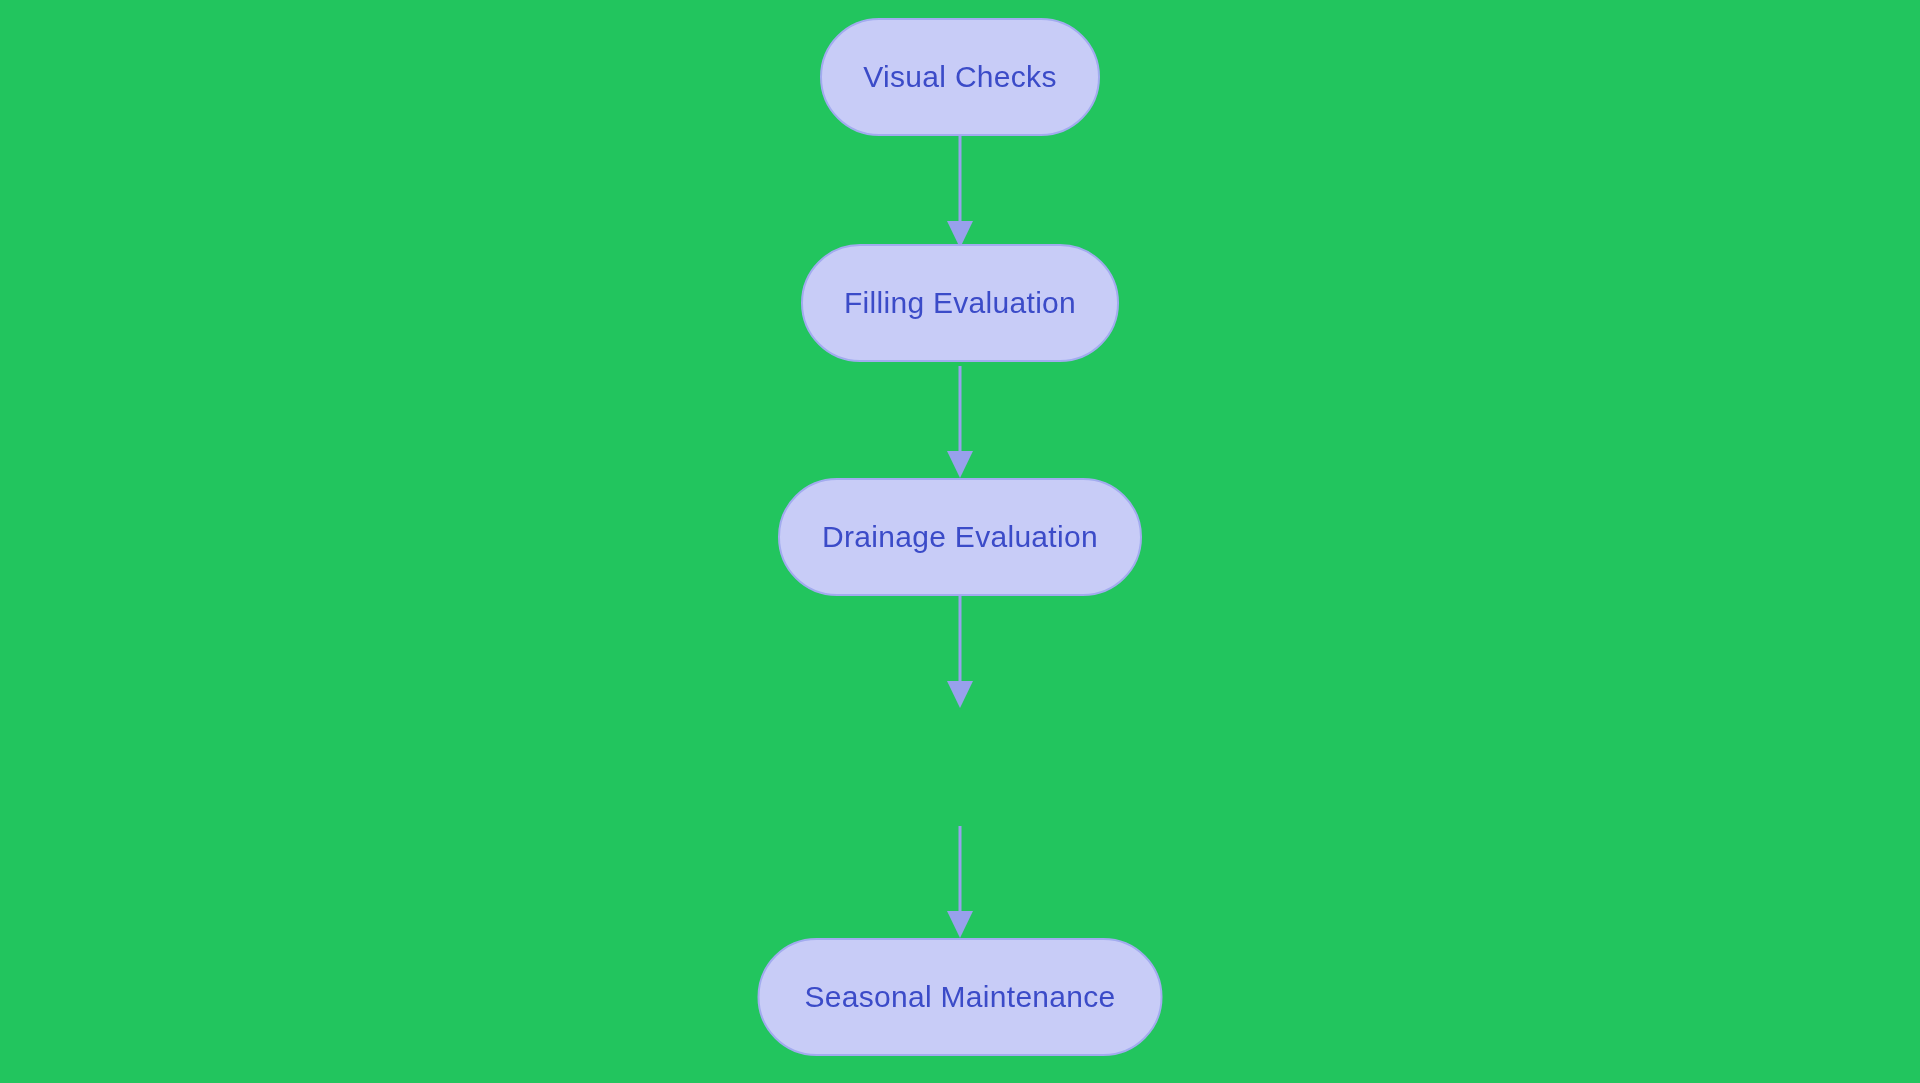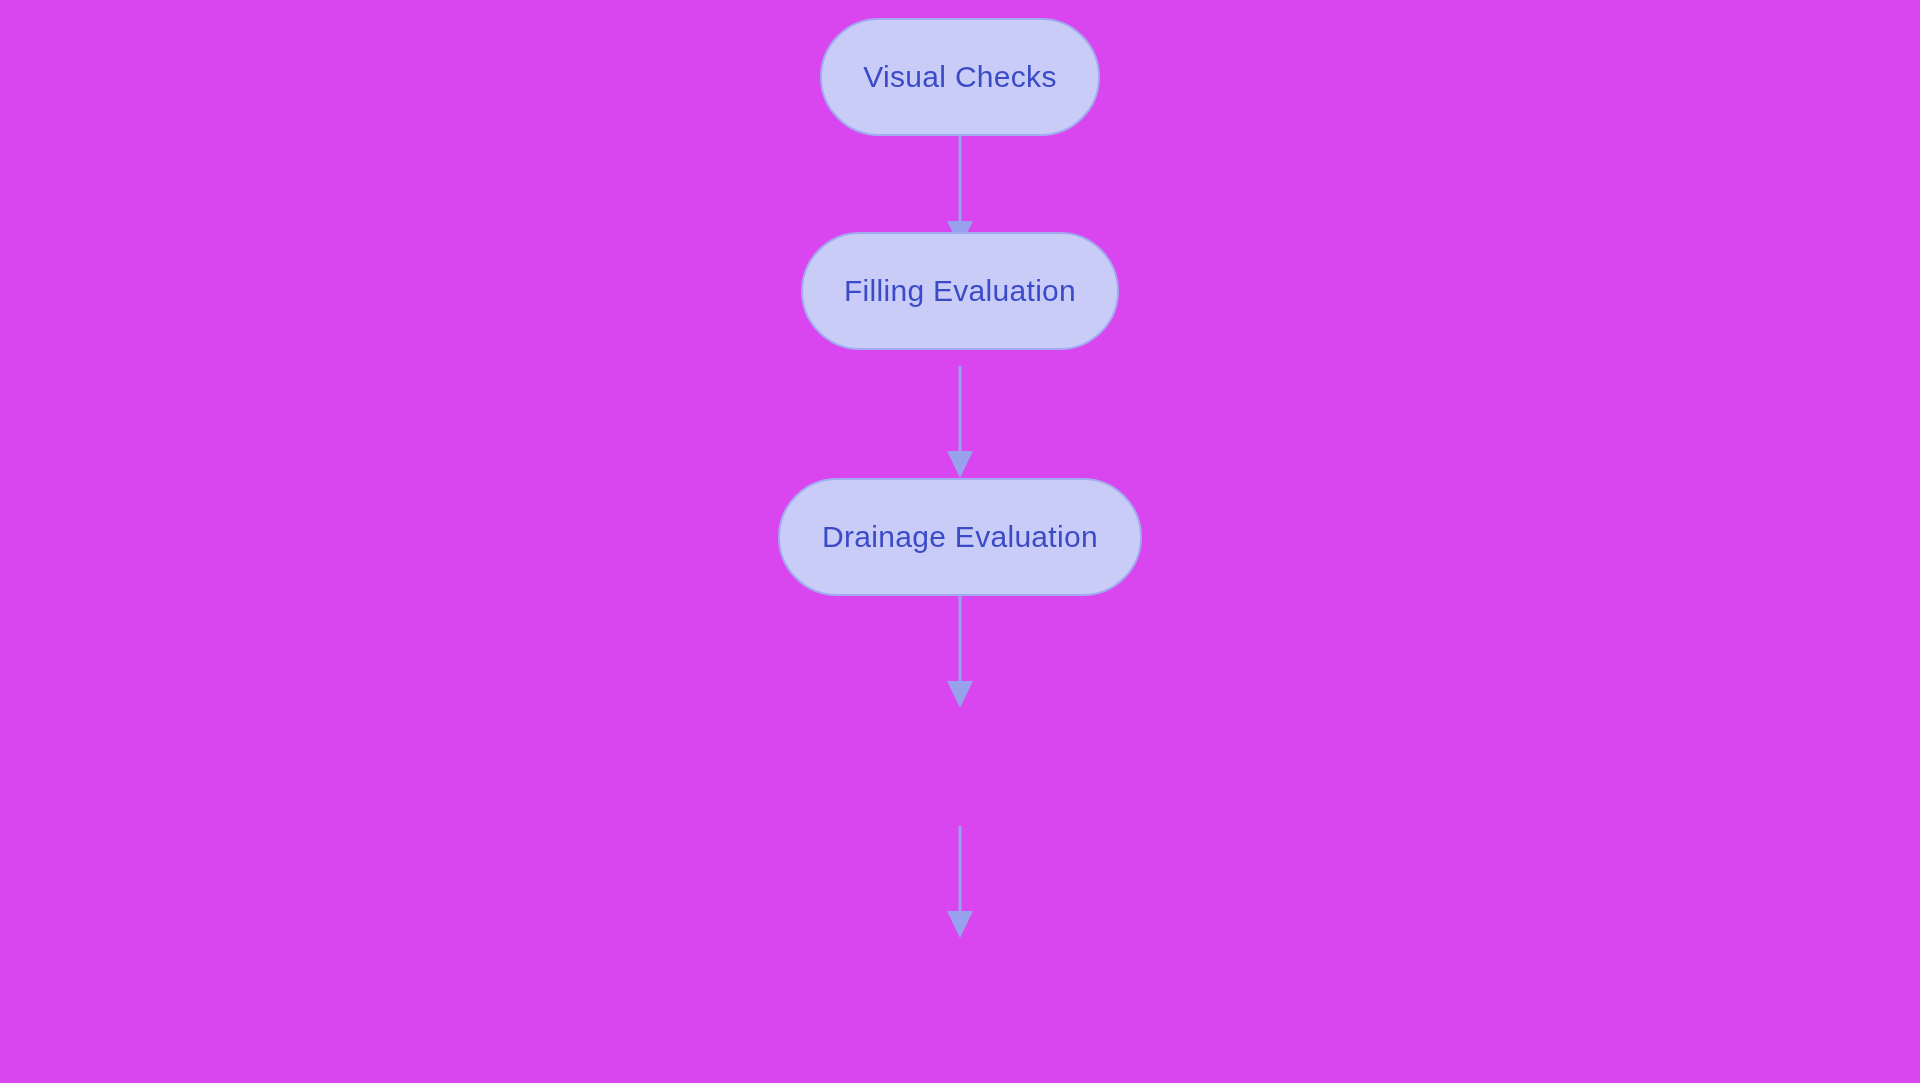--- a/index.html
+++ b/index.html
@@ -1,21 +1,21 @@
 <!DOCTYPE html>
 <html><head>
 <meta charset="utf-8">
 <style>
   * { margin: 0; padding: 0; box-sizing: border-box; }
   html, body { background: #ffffff; }
   .canvas {
     position: relative;
     width: 1920px;
     height: 1083px;
-    background: #d946ef;
+    background: #22c55e;
     overflow: hidden;
     font-family: "Liberation Sans", sans-serif;
   }
   .flow-node {
     position: absolute;
     left: 50%;
     transform: translateX(-50%);
     height: 118px;
     border-radius: 59px;
     background: #c8ccf7;
@@ -23,21 +23,21 @@
     display: flex;
     align-items: center;
     justify-content: center;
     color: #3b4bc8;
     font-size: 30px;
     font-weight: 500;
     letter-spacing: 0.3px;
     white-space: nowrap;
   }
   .node-1 { top: 18px;  width: 280px; }
-  .node-2 { top: 232px; width: 318px; align-items: center; }
+  .node-2 { top: 244px; width: 318px; align-items: center; }
   .node-3 { top: 478px; width: 364px; }
   .node-4 { top: 708px; width: 296px; }
   .node-5 { top: 938px; width: 405px; }
   .flow-arrow {
     position: absolute;
     left: 944px;
     width: 32px;
     height: 112px;
     display: block;
   }
@@ -79,14 +79,17 @@
     <line x1="16" y1="0" x2="16" y2="86" stroke="#98a1ed"></line>
     <polygon points="3,85 29,85 16,112" fill="#98a1ed"></polygon>
   </svg>
 
 
   <svg class="flow-arrow arrow-4" viewBox="0 0 32 112" aria-hidden="true">
     <line x1="16" y1="0" x2="16" y2="86" stroke="#98a1ed"></line>
     <polygon points="3,85 29,85 16,112" fill="#98a1ed"></polygon>
   </svg>
 
+  <div class="flow-node node-5">
+    <span>Seasonal Maintenance</span>
+  </div>
 
 </div>
 
 </body></html>

